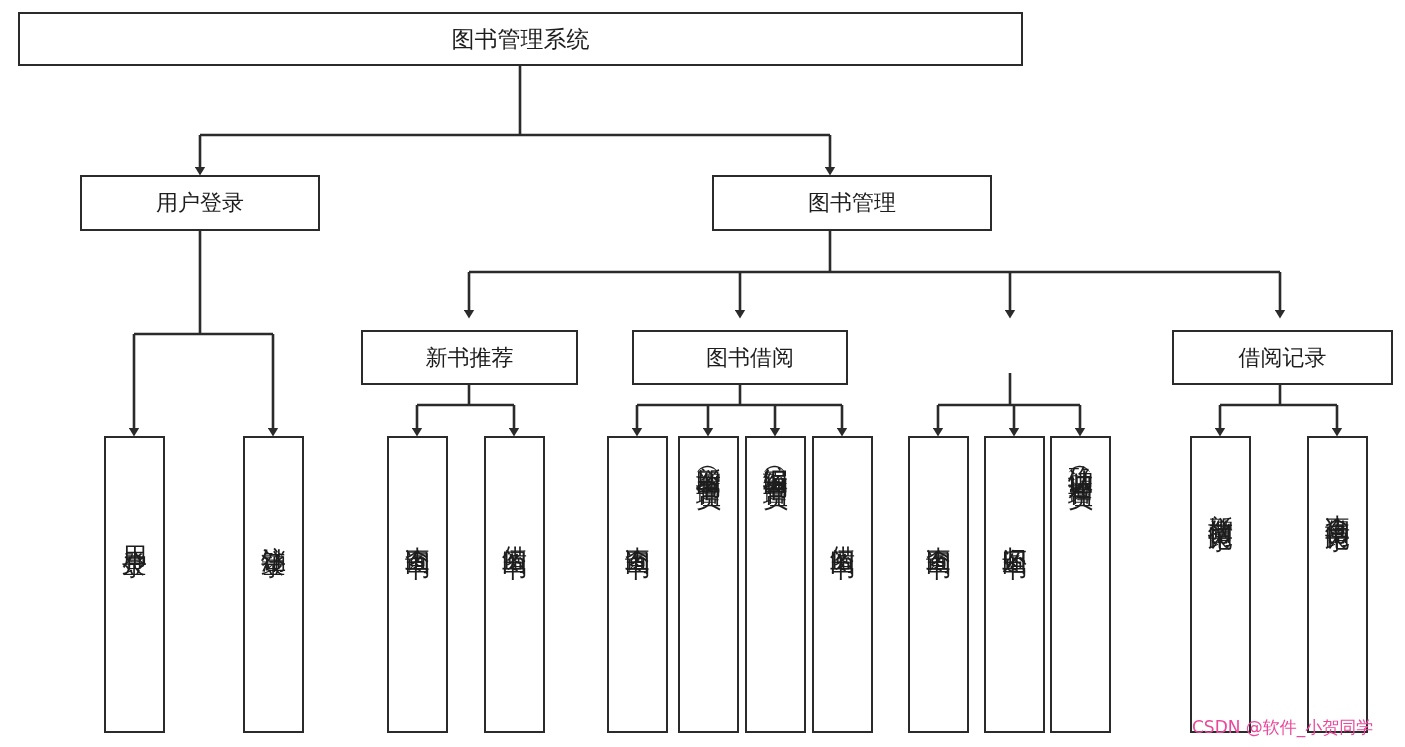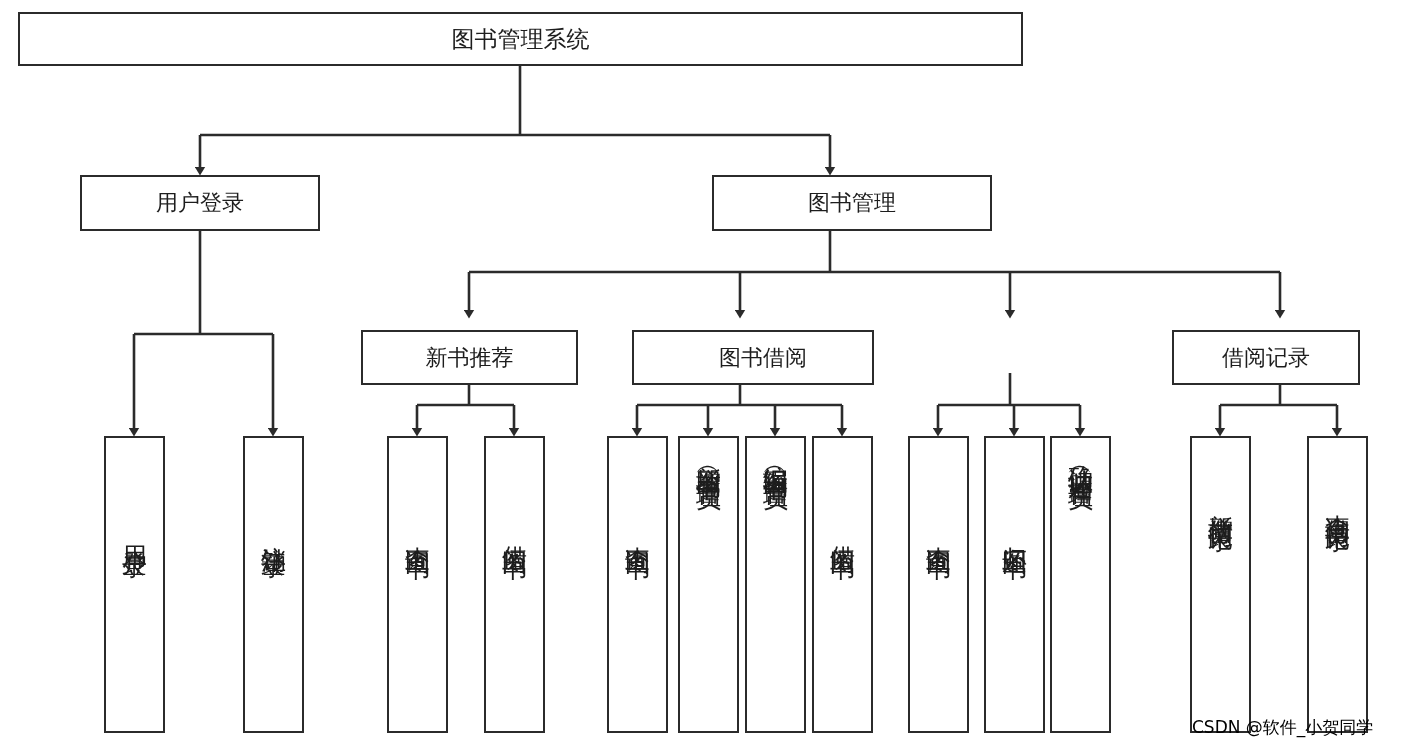--- a/index.html
+++ b/index.html
@@ -65,23 +65,23 @@
   #node-book-manage { left: 712px; width: 280px; }
   
   .node.tier2 {
     height: 55px;
     top: 330px;
   }
   .node.tier2 .label {
     font-size: 22px;
   }
   #node-new-book-rec  { left: 361px;  width: 217px; }
-  #node-book-borrow   { left: 632px;  width: 242px; padding-left: 20px; }
+  #node-book-borrow   { left: 632px;  width: 216px; padding-left: 20px; }
   #node-current-borrow{ left: 902px;  width: 216px; }
-  #node-borrow-record { left: 1172px; width: 188px; }
+  #node-borrow-record { left: 1172px; width: 221px; }
   
   .node.leaf {
     top: 436px;
     height: 297px;
     width: 61px;
     align-items: flex-start;
     padding-top: 8px;
   }
   .node.leaf .label {
     writing-mode: vertical-rl;
@@ -109,21 +109,21 @@
   #leaf-return-book    { left: 984px; }
   #leaf-confirm-return { left: 1050px; }
   #leaf-add-record     { left: 1190px; }
   #leaf-query-record   { left: 1307px; }
 
   .watermark {
     position: absolute;
     left: 1192px;
     top: 716px;
     font-size: 17px;
-    color: #000000;
+    color: #ec4899;
     white-space: nowrap;
     z-index: 5;
     font-family: "DejaVu Sans", "Liberation Sans", sans-serif;
   }
 </style>
 </head>
 <body>
 
 <div id="canvas">
 

